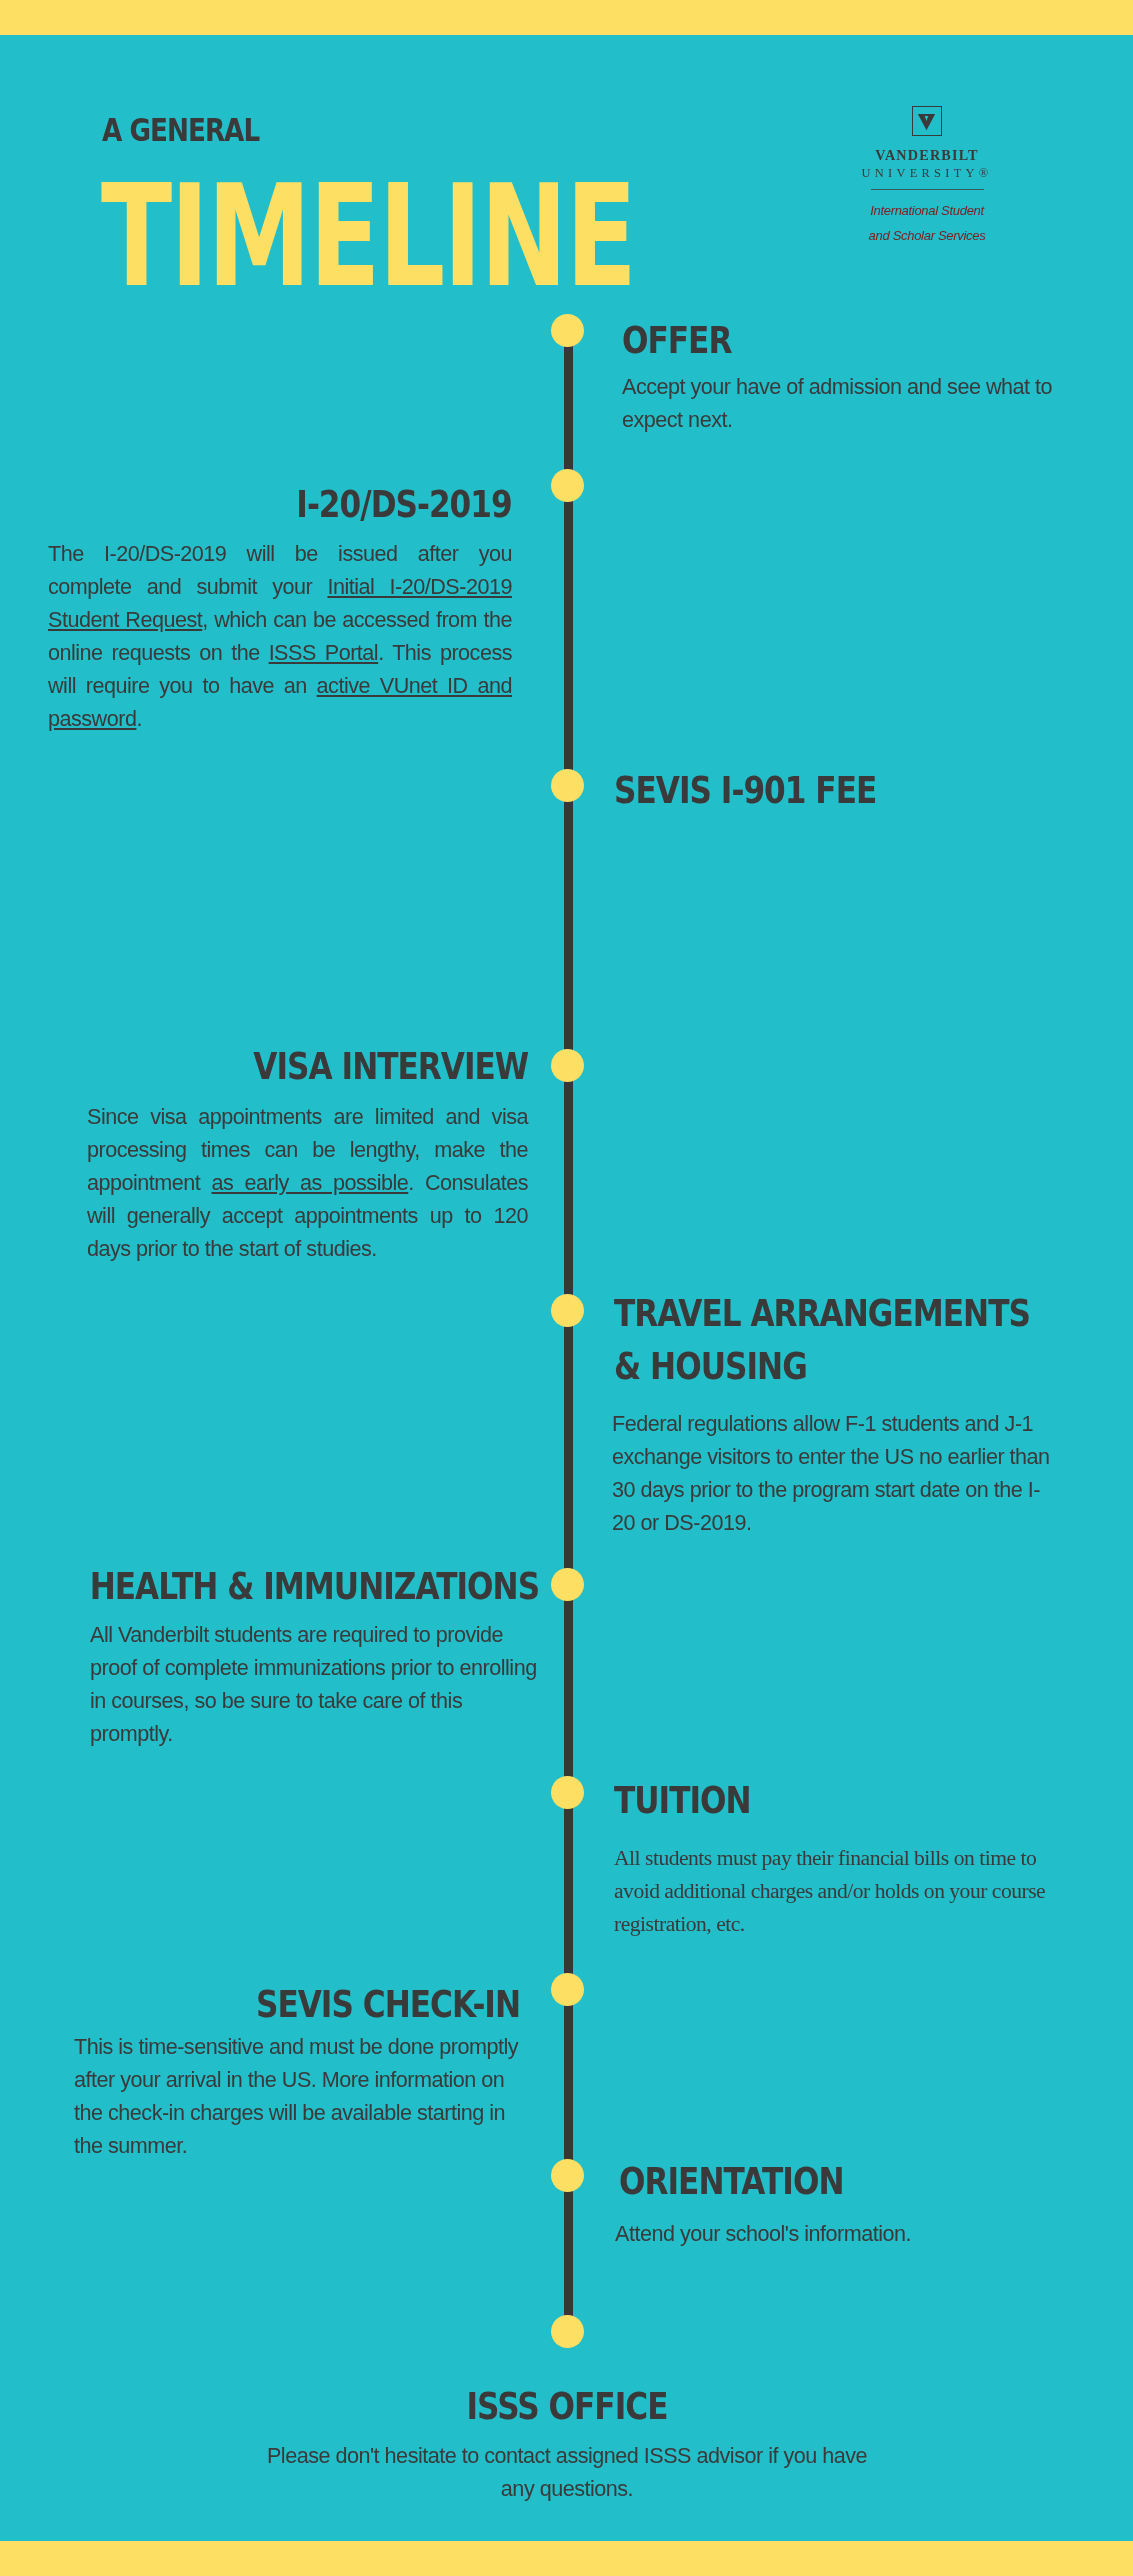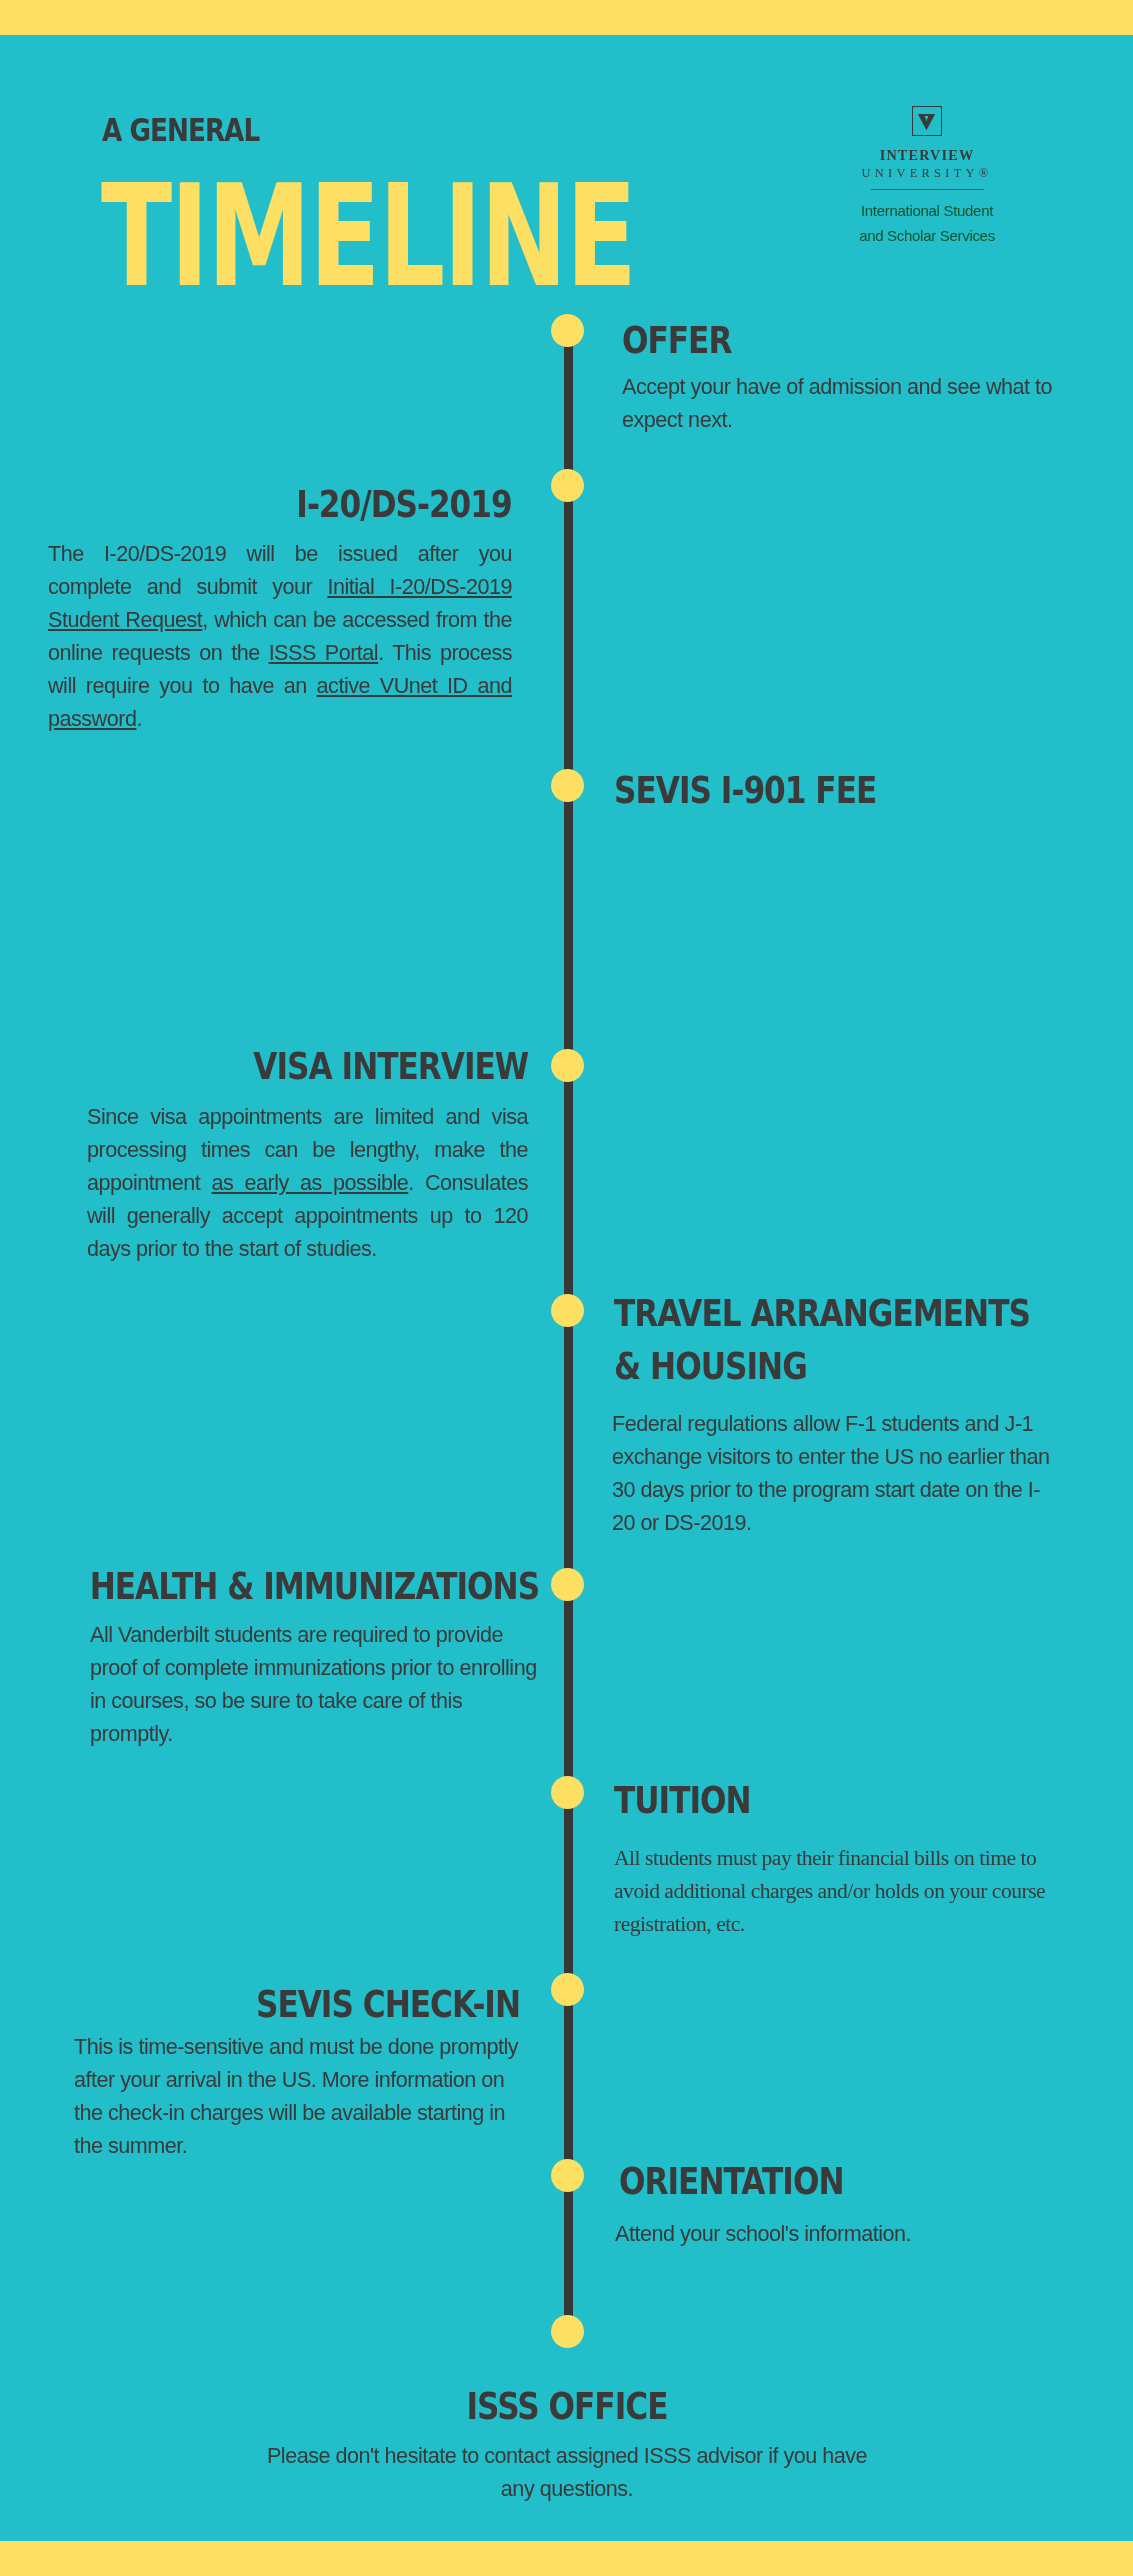--- a/index.html
+++ b/index.html
@@ -28,21 +28,21 @@
 
   .logo { position: absolute; left: 822px; top: 106px; width: 210px; text-align: center; color: #3a3a3a; }
   .logo .mark {
     width: 28.4px; height: 28.4px; margin: 0 auto 11px auto; border: 1.2px solid #3a3a3a;
     display: flex; align-items: center; justify-content: center;
   }
   .logo .mark svg { width: 21px; height: 21px; }
   .logo .uni1 { font-family: "Liberation Serif", serif; font-weight: bold; font-size: 14.2px; letter-spacing: 1.2px; }
   .logo .uni2 { font-family: "Liberation Serif", serif; font-size: 12.4px; letter-spacing: 4.3px; margin-top: 1.2px; }
   .logo .rule { width: 113px; height: 1.2px; background: #3a5a5e; margin: 8.7px auto 7.4px auto; }
-  .logo .dept { font-family: "Liberation Sans", sans-serif; font-size: 15px; line-height: 25px; color: #14532d; letter-spacing: -0.3px; }
+  .logo .dept { font-family: "Liberation Sans", sans-serif; font-size: 13px; line-height: 25px; color: #7f1d1d; letter-spacing: -0.3px; font-style: italic; }
 
   .line { position: absolute; left: 564px; width: 8.7px; top: 330px; height: 2002px; background: #373737; }
   .dot { position: absolute; width: 33px; height: 33px; margin-left: -16.7px; margin-top: -16.7px; left: 568px; border-radius: 50%; background: #fcdf63; }
 
   .heading {
     position: absolute; font-family: "DejaVu Sans", sans-serif; font-weight: bold;
     font-size: 38px; line-height: 53px; letter-spacing: -1.2px; color: #3a3a3a; white-space: nowrap;
     transform: scaleX(0.82);
   }
   .heading.left { transform-origin: right top; text-align: right; }
@@ -65,21 +65,21 @@
 <div class="kicker">A GENERAL</div>
 <div class="big-title">TIMELINE</div>
 
 <div class="logo">
   <div class="mark">
     <svg viewBox="0 0 34 34">
       <path d="M3 5 H31 L17 31 Z" fill="#3a3a3a"></path>
       <path d="M14 9 q3 -3 6 0 q-2 3 -3 8 q-1 -5 -3 -8z" fill="#22bec9"></path>
     </svg>
   </div>
-  <div class="uni1">INTERVIEW</div>
+  <div class="uni1">VANDERBILT</div>
   <div class="uni2">UNIVERSITY®</div>
   <div class="rule"></div>
   <div class="dept">International Student</div>
   <div class="dept">and Scholar Services</div>
 </div>
 
 <div class="line"></div>
 <div class="dot" style="top:331px"></div>
 <div class="dot" style="top:486px"></div>
 <div class="dot" style="top:786px"></div>

